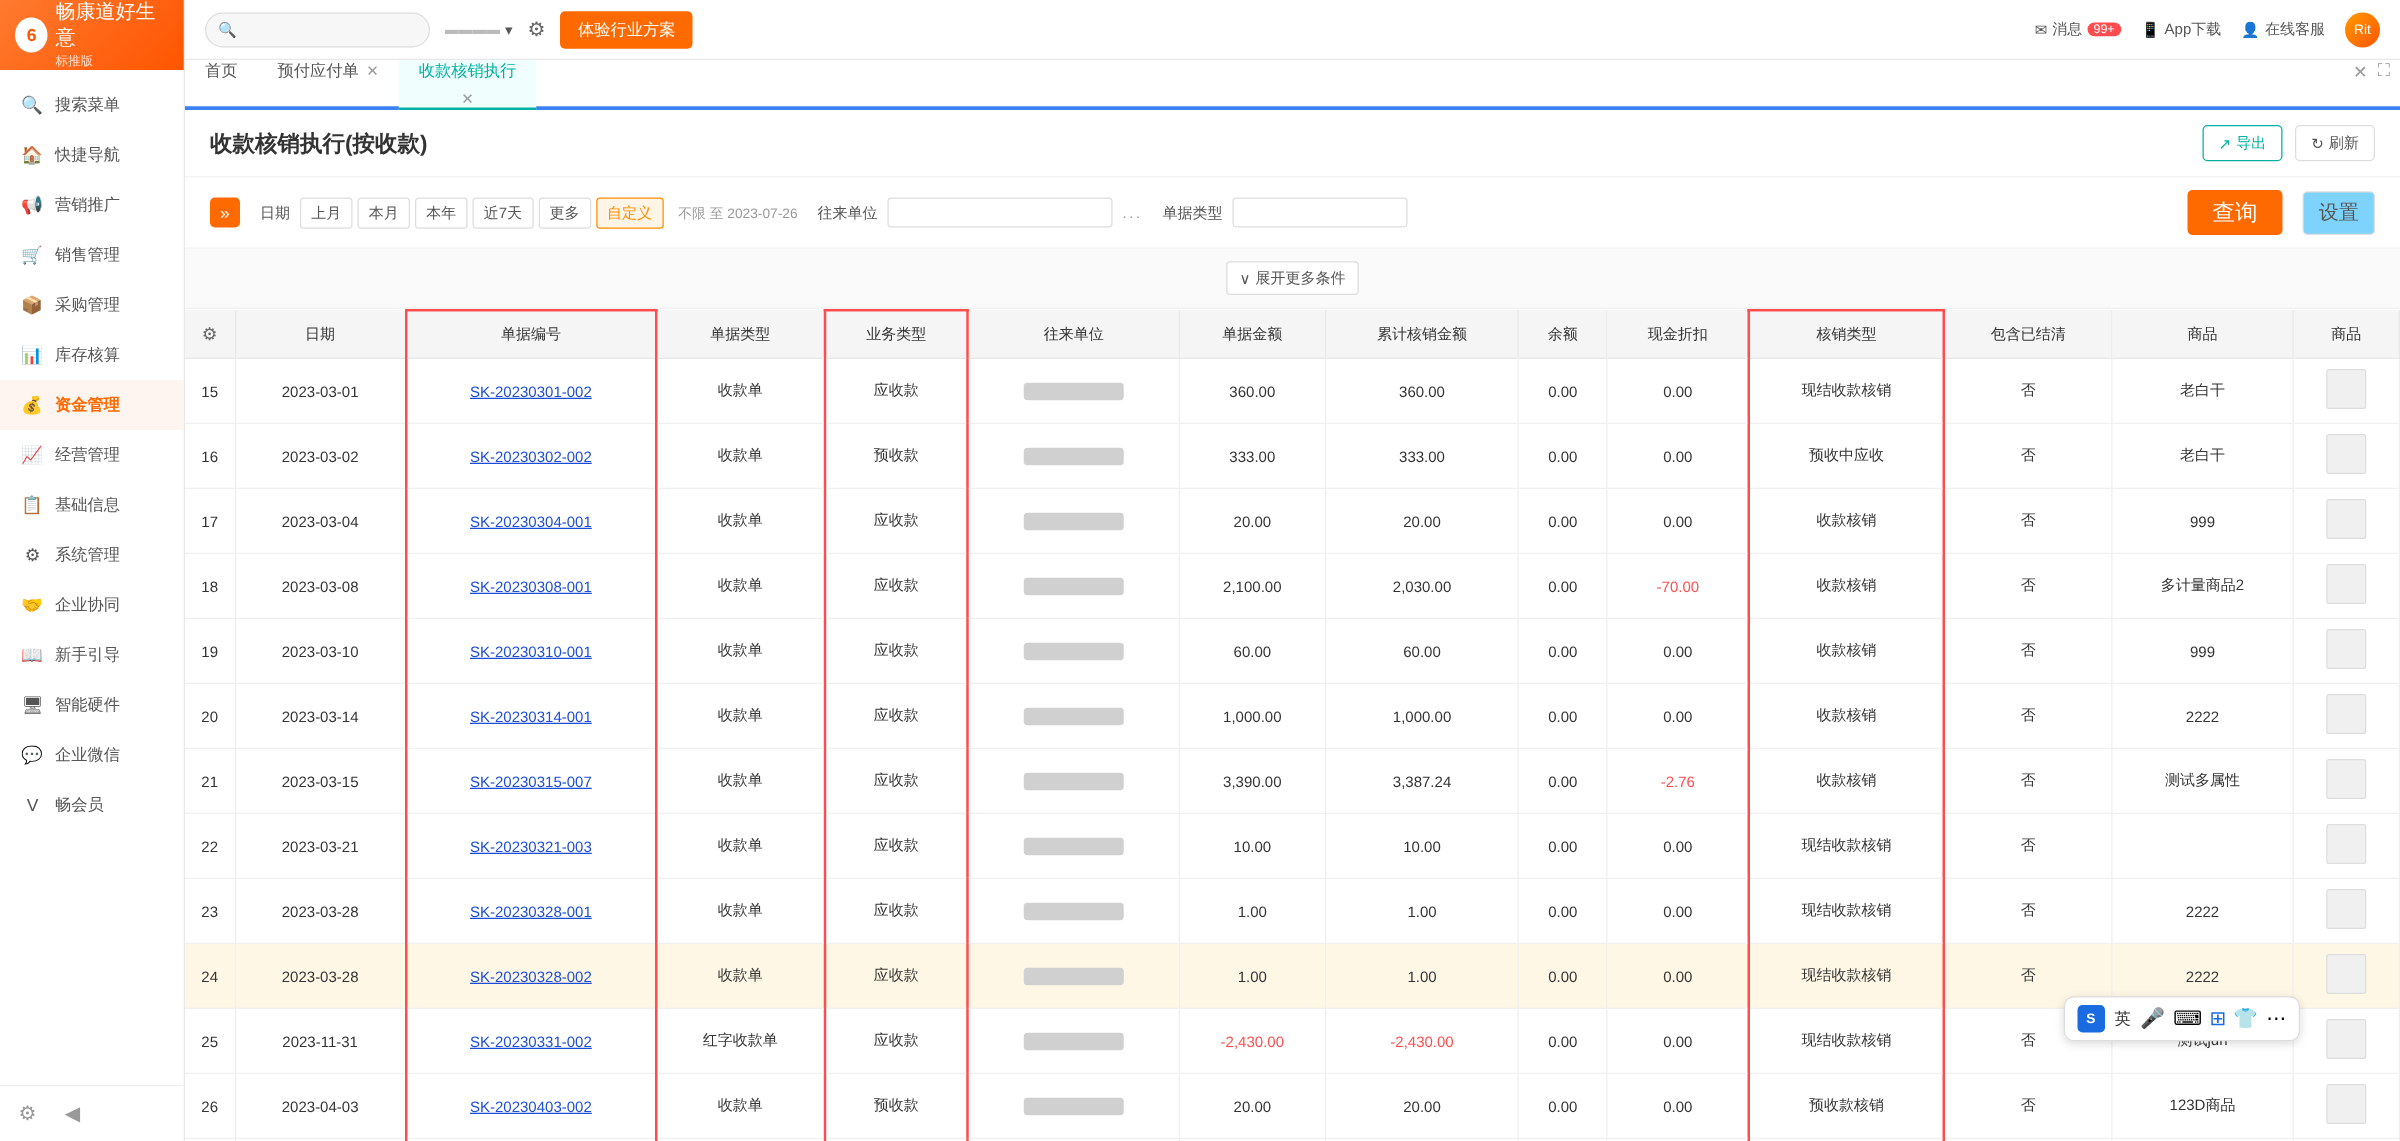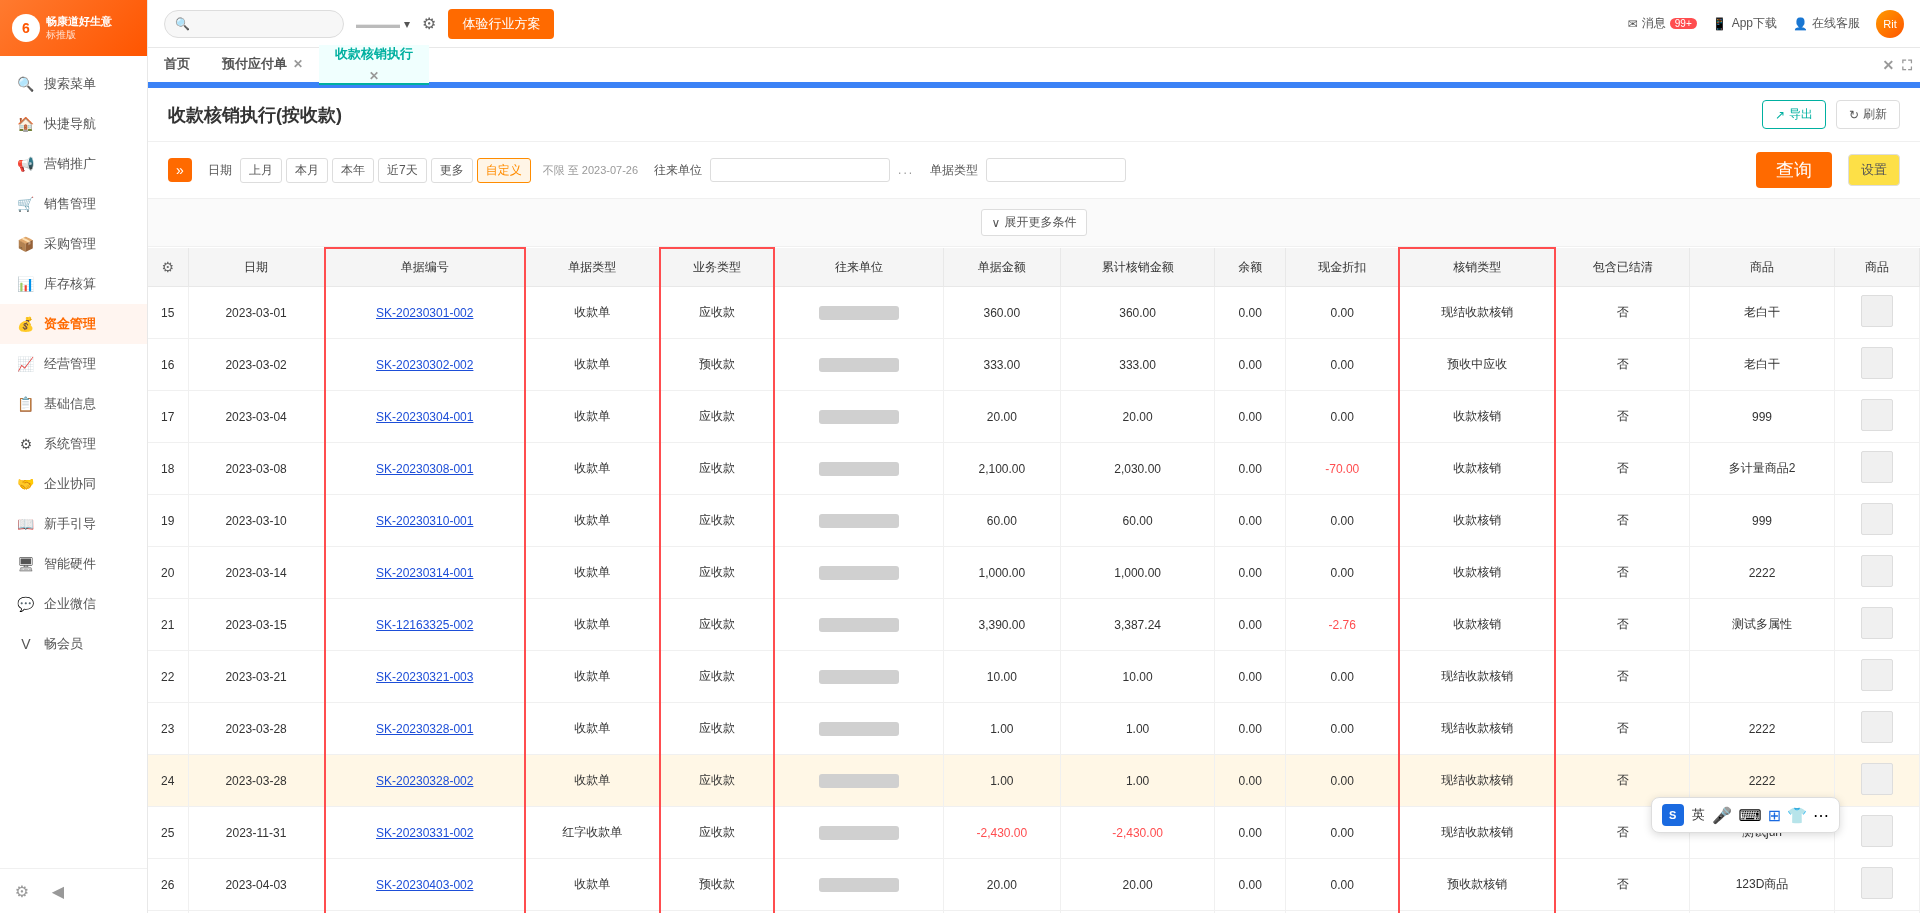--- a/index.html
+++ b/index.html
@@ -23,21 +23,21 @@
       color: #fff;
     }
     .sidebar-logo-icon {
       width: 28px; height: 28px;
       background: #fff;
       border-radius: 50%;
       display: flex; align-items: center; justify-content: center;
       margin-right: 6px;
     }
     .sidebar-logo-icon span { color: #ff5500; font-weight: bold; font-size: 14px; }
-    .sidebar-logo-text { font-size: 11px; line-height: 1.3; font-weight: bold; }
+    .sidebar-logo-text { font-size: 16px; line-height: 1.3; }
     .sidebar-logo-sub { font-size: 10px; opacity: 0.8; }
     .sidebar-menu { flex: 1; overflow-y: auto; padding: 8px 0; }
     .sidebar-item {
       display: flex; align-items: center;
       padding: 10px 16px;
       cursor: pointer;
       color: #555;
       transition: background 0.2s;
     }
     .sidebar-item.active { background: #fff5f0; color: #ff6a00; font-weight: bold; }
@@ -118,24 +118,23 @@
       width: 28px; height: 28px; border-radius: 50%;
       background: linear-gradient(135deg, #ff9a00, #ff5500);
       display: flex; align-items: center; justify-content: center;
       color: #fff; font-size: 11px; cursor: pointer;
     }
 
     
     .tabbar {
       height: 40px;
       background: #fff;
-      border-bottom: 6px solid #3b82f6;
-      display: flex;
-      align-items: center;
-      font-weight: bold;
+      border-bottom: 3px solid #3b82f6;
+      display: flex;
+      align-items: flex-start;
     }
     .tab {
       display: flex; align-items: center;
       padding: 0 16px;
       font-size: 13px;
       cursor: pointer;
       color: #555;
       border-bottom: 2px solid transparent;
       gap: 6px;
       white-space: nowrap;
@@ -260,26 +259,26 @@
     .btn-query {
       background: #ff6a00;
       color: #fff;
       border: none;
       border-radius: 4px;
       padding: 6px 20px;
       font-size: 18px;
       cursor: pointer;
     }
     .btn-settings {
-      background: #fde047;
+      background: #7dd3fc;
       color: #555;
       border: 1px solid #ddd;
       border-radius: 4px;
       padding: 6px 12px;
-      font-size: 13px;
+      font-size: 16px;
       cursor: pointer;
     }
     .btn-expand-more {
       display: flex; align-items: center; gap: 4px;
       color: #555; font-size: 12px; cursor: pointer;
       border: 1px solid #ddd; border-radius: 3px;
       padding: 4px 10px;
       background: #fff;
       margin: 4px auto;
     }
@@ -673,21 +672,21 @@
     <td>0.00</td>
     <td class="">0.00</td>
     <td class="red-outline-col">收款核销</td>
     <td>否</td>
     <td>2222</td>
     <td><span style="display:inline-block;width:32px;height:32px;background:#f0f0f0;border:1px solid #ddd;border-radius:2px;"></span></td>
   </tr>
             <tr>
     <td>21</td>
     <td>2023-03-15</td>
-    <td class="link red-outline-col">SK-12163325-002</td>
+    <td class="link red-outline-col">SK-20230315-007</td>
     <td>收款单</td>
     <td class="red-outline-col">应收款</td>
     <td><span style="display:inline-block;width:80px;height:14px;background:#d0d0d0;border-radius:3px;vertical-align:middle;"></span></td>
     <td class="">3,390.00</td>
     <td class="">3,387.24</td>
     <td>0.00</td>
     <td class="red">-2.76</td>
     <td class="red-outline-col">收款核销</td>
     <td>否</td>
     <td>测试多属性</td>

